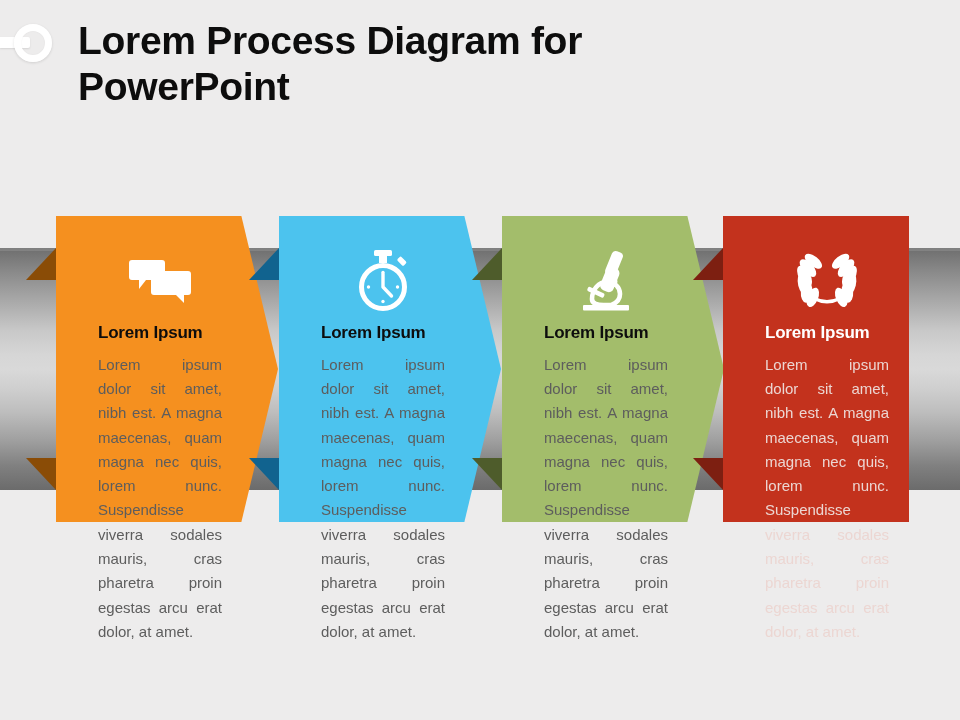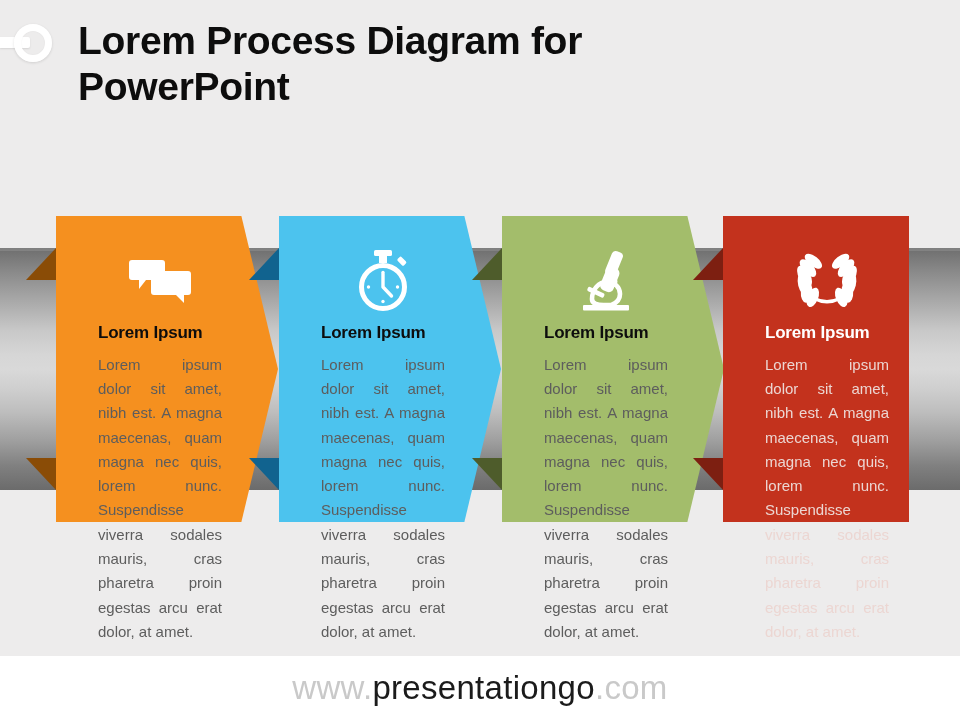--- a/index.html
+++ b/index.html
@@ -283,17 +283,14 @@
               </g>
               <path d="M32 66 q18 9 36 0" fill="none" stroke="#ffffff" stroke-width="5" stroke-linecap="round"></path>
             </svg>
           </div>
           <div class="b-title" style="color: rgb(255, 255, 255);">Lorem Ipsum</div>
           <div class="b-text" style="color: rgb(236, 214, 210);">Lorem ipsum dolor sit amet, nibh est. A magna maecenas, quam magna nec quis, lorem nunc. Suspendisse viverra sodales mauris, cras pharetra proin egestas arcu erat dolor, at amet.</div>
         </div>
       </div>
     </div>
 
-  <div id="footer">
-    <div id="footer-url"><span class="u-light">www.</span><span class="u-dark">presentationgo</span><span class="u-light">.com</span></div>
-  </div>
 
 </div>
 
 </body></html>

